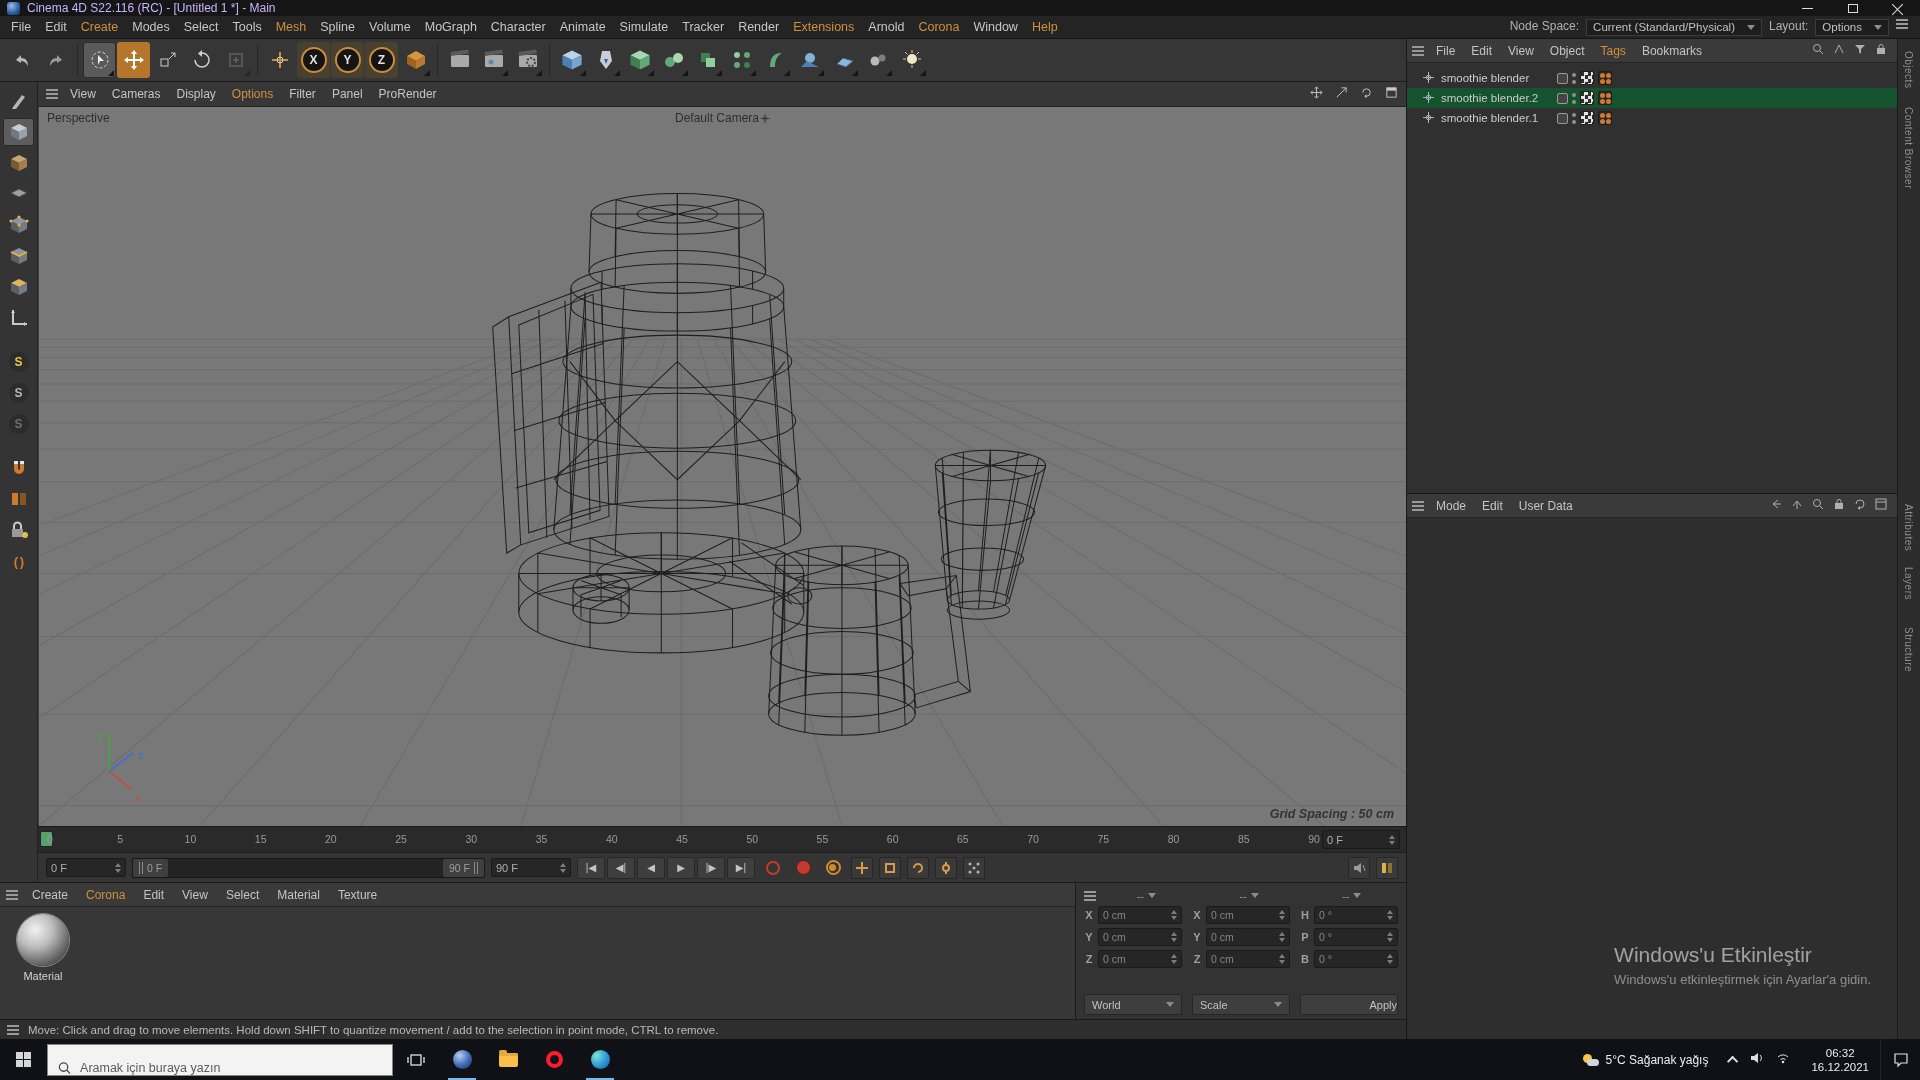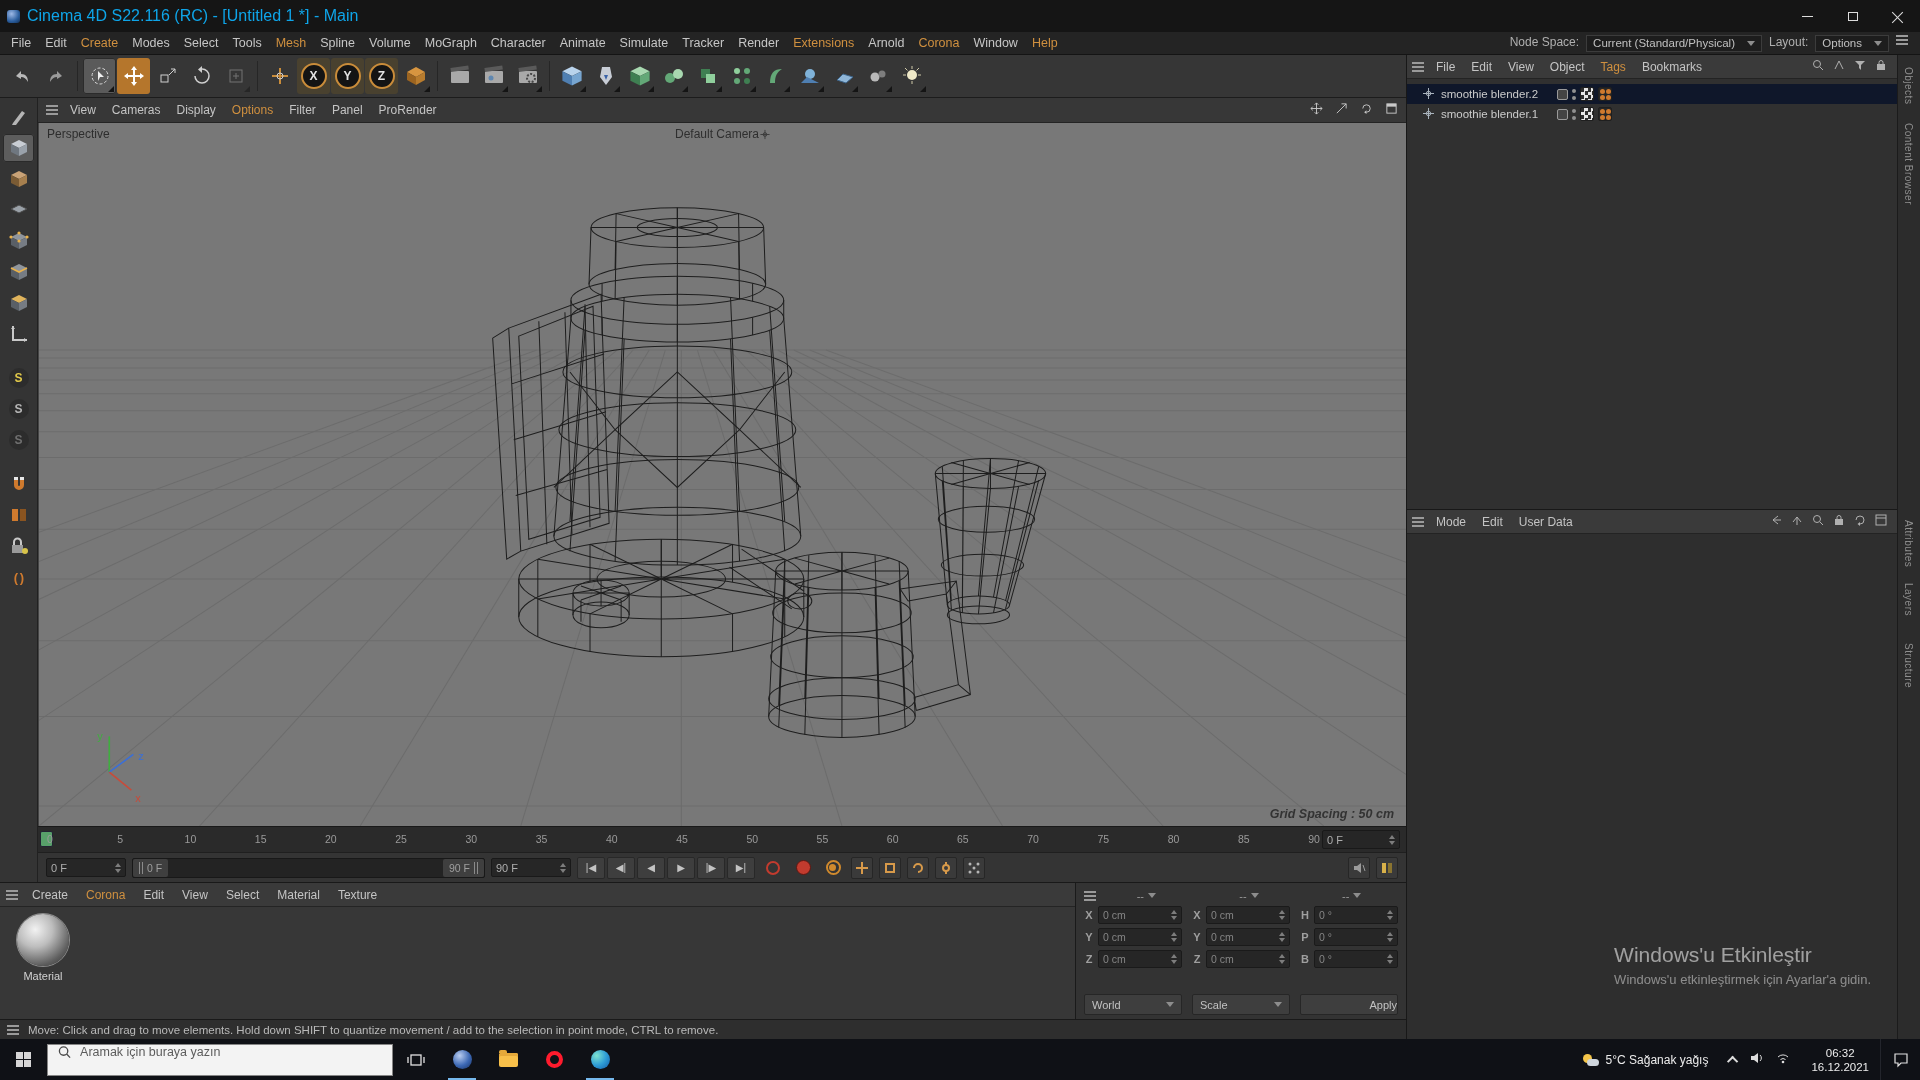--- a/index.html
+++ b/index.html
@@ -1,21 +1,21 @@
 <!DOCTYPE html>
 <html><head>
 <meta charset="utf-8">
 <style>
   *{margin:0;padding:0;box-sizing:border-box}
   html,body{width:1920px;height:1080px;overflow:hidden;background:#1a1a1a;
     font-family:"Liberation Sans",sans-serif;-webkit-user-select:none;user-select:none}
   .app{width:1920px;height:1080px;display:flex;flex-direction:column;position:relative}
 
   
-  .titlebar{height:32px;background:#151515;color:#0ea5e9;display:flex;align-items:center;font-size:16px}
+  .titlebar{height:16px;background:#151515;color:#c4b5fd;display:flex;align-items:center;font-size:12px}
   .appicon{width:13px;height:13px;margin:0 7px;border-radius:3px;background:radial-gradient(circle at 35% 30%,#9db9e6,#2b5e9e 60%,#123055)}
   .win-controls{margin-left:auto;display:flex;height:100%}
   .wc{width:45px;display:flex;align-items:center;justify-content:center}
   .wc-min i{display:block;width:11px;height:1px;background:#ddd}
   .wc-max i{display:block;width:10px;height:9px;border:1px solid #ddd}
   .wc-close i{display:block;width:12px;height:12px;position:relative}
   .wc-close i::before,.wc-close i::after{content:"";position:absolute;left:5px;top:0;width:1px;height:15px;background:#ddd}
   .wc-close i::before{transform:rotate(45deg)}.wc-close i::after{transform:rotate(-45deg)}
 
   
@@ -117,21 +117,21 @@
   .statusbar{height:20px;background:#2e2e2e;border-top:1px solid #191919;display:flex;align-items:center;color:#b9b9b9;font-size:11.5px;padding:0 7px;gap:9px;flex:none}
 
   
   .right-dock{width:491px;background:#2f2f2f;border-left:1px solid #181818;display:flex;flex-direction:column;flex:none}
   .dock-menu{height:24px;background:#3a3a3a;display:flex;align-items:center;font-size:12px;color:#c4c4c4;padding:0 5px;border-bottom:1px solid #232323;gap:2px}
   .dock-menu .mitem{padding:0 7px}
   .dock-icons{margin-left:auto;display:flex;gap:9px;align-items:center;padding-right:5px}
   .om{height:455px;display:flex;flex-direction:column;border-bottom:1px solid #181818}
   .om-list{flex:1;padding-top:5px;position:relative;background:#303030}
   .om-row{height:20px;display:flex;align-items:center;padding-left:15px;font-size:11.5px;color:#cbcbcb;position:relative;gap:6px}
-  .om-row.hl{background:#0f172a}
+  .om-row.hl{background:#14532d}
   .om-right{position:absolute;left:150px;display:flex;align-items:center;gap:4px}
   .om-sq{width:11px;height:11px;border:1px solid #9a9a9a;border-radius:2px;background:#444}
   .om-dots{display:flex;flex-direction:column;gap:3px}
   .om-dots i{width:4px;height:4px;border-radius:50%;background:#909090}
   .tag{width:14px;height:14px;border-radius:2px;flex:none}
   .tag-checker{background:repeating-conic-gradient(#e6e6e6 0 25%,#2e2e2e 0 50%);background-size:7px 7px;border:1px solid #1f1f1f}
   .tag-orange{background:#262626;border:1px solid #1f1f1f;display:grid;grid-template-columns:5px 5px;grid-template-rows:5px 5px;gap:1px;padding:1px}
   .tag-orange i{background:#cf7a2e;border-radius:50%}
   .tag-phong{border-radius:50%;background:radial-gradient(circle at 35% 30%,#efefef,#a5a5a5 45%,#454545);border:1px solid #2a2a2a}
   .am{flex:1;position:relative;display:flex;flex-direction:column;background:#2e2e2e}
@@ -141,21 +141,21 @@
   .watermark .l2{font-size:13px;margin-top:5px;color:rgba(255,255,255,0.45)}
 
   .right-tabs{width:23px;background:#2c2c2c;border-left:1px solid #1b1b1b;position:relative;flex:none}
   .rtab{position:absolute;writing-mode:vertical-rl;font-size:10px;color:#8f8f8f;left:5px;letter-spacing:.5px}
 
   
   .taskbar{height:41px;background:#0f1116;display:flex;align-items:center;flex:none}
   .tb-start{width:47px;height:100%;display:flex;align-items:center;justify-content:center}
   .winlogo{display:grid;grid-template-columns:7px 7px;grid-template-rows:7px 7px;gap:1.5px}
   .winlogo i{background:#d6d6d6}
-  .tb-search{width:346px;height:32px;background:#f3f3f3;border:1px solid #858585;display:flex;align-items:flex-start;gap:9px;padding:0 10px}
+  .tb-search{width:346px;height:32px;background:#f3f3f3;border:1px solid #858585;display:flex;align-items:flex-end;gap:9px;padding:0 10px}
   .tb-search input{border:none;outline:none;background:transparent;font-size:12.5px;color:#333;width:100%;font-family:inherit}
   .tb-search input::placeholder{color:#5c5c5c}
   .tb-app{width:46px;height:100%;display:flex;align-items:center;justify-content:center;position:relative}
   .tb-app.active::after{content:"";position:absolute;bottom:0;left:9px;right:9px;height:2px;background:#76b9ed}
   .ic-folder{width:19px;height:14px;background:#f8c04a;border-radius:2px;position:relative;box-shadow:inset 0 3px 0 #e5a93a}
   .ic-folder::before{content:"";position:absolute;top:-3px;left:0;width:8px;height:3px;background:#e5a93a;border-radius:2px 2px 0 0}
   .ic-opera{width:17px;height:17px;border-radius:50%;border:4px solid #ff1b2d}
   .ic-edge{width:19px;height:19px;border-radius:50%;background:radial-gradient(circle at 30% 30%,#7ee3d0,#2f9ed6 50%,#1259a8)}
   .ic-c4d{width:19px;height:19px;border-radius:50%;background:radial-gradient(circle at 35% 30%,#b9cdf0,#3c68b4 55%,#18305e)}
   .tb-right{margin-left:auto;display:flex;align-items:center;height:100%}
@@ -880,20 +880,41 @@
             <span><svg width="12" height="12" viewBox="0 0 12 12">
                   <path d="M1 2 H11 L7 6 V11 L5 9 V6 Z" fill="#b0b0b0"></path>
                 </svg></span>
             <span><svg width="12" height="12" viewBox="0 0 12 12">
                   <rect x="2" y="5" width="8" height="6" fill="#b0b0b0"></rect>
                   <path d="M4 5 V3.5 A2 2 0 0 1 8 3.5 V5" fill="none" stroke="#b0b0b0"></path>
                 </svg></span>
           </div>
         </div>
         <div class="om-list">
+          <div class="om-row">
+            <span><svg width="13" height="13" viewBox="0 0 13 13">
+                  <path d="M6.5 1 V12 M1 6.5 H12" stroke="#a8b2bc"></path>
+                  <circle cx="6.5" cy="6.5" r="2.2" fill="none" stroke="#a8b2bc"></circle>
+                </svg></span>
+            <span>smoothie blender</span>
+            <span class="om-right">
+              <span class="om-sq"></span>
+              <span class="om-dots">
+                  <i></i>
+                  <i></i>
+                </span>
+              <span class="tag tag-checker"></span>
+              <span class="tag tag-orange">
+                  <i></i>
+                  <i></i>
+                  <i></i>
+                  <i></i>
+                </span>
+            </span>
+          </div>
           <div class="om-row hl">
             <span><svg width="13" height="13" viewBox="0 0 13 13">
                   <path d="M6.5 1 V12 M1 6.5 H12" stroke="#a8b2bc"></path>
                   <circle cx="6.5" cy="6.5" r="2.2" fill="none" stroke="#a8b2bc"></circle>
                 </svg></span>
             <span>smoothie blender.2</span>
             <span class="om-right">
               <span class="om-sq"></span>
               <span class="om-dots">
                   <i></i>

